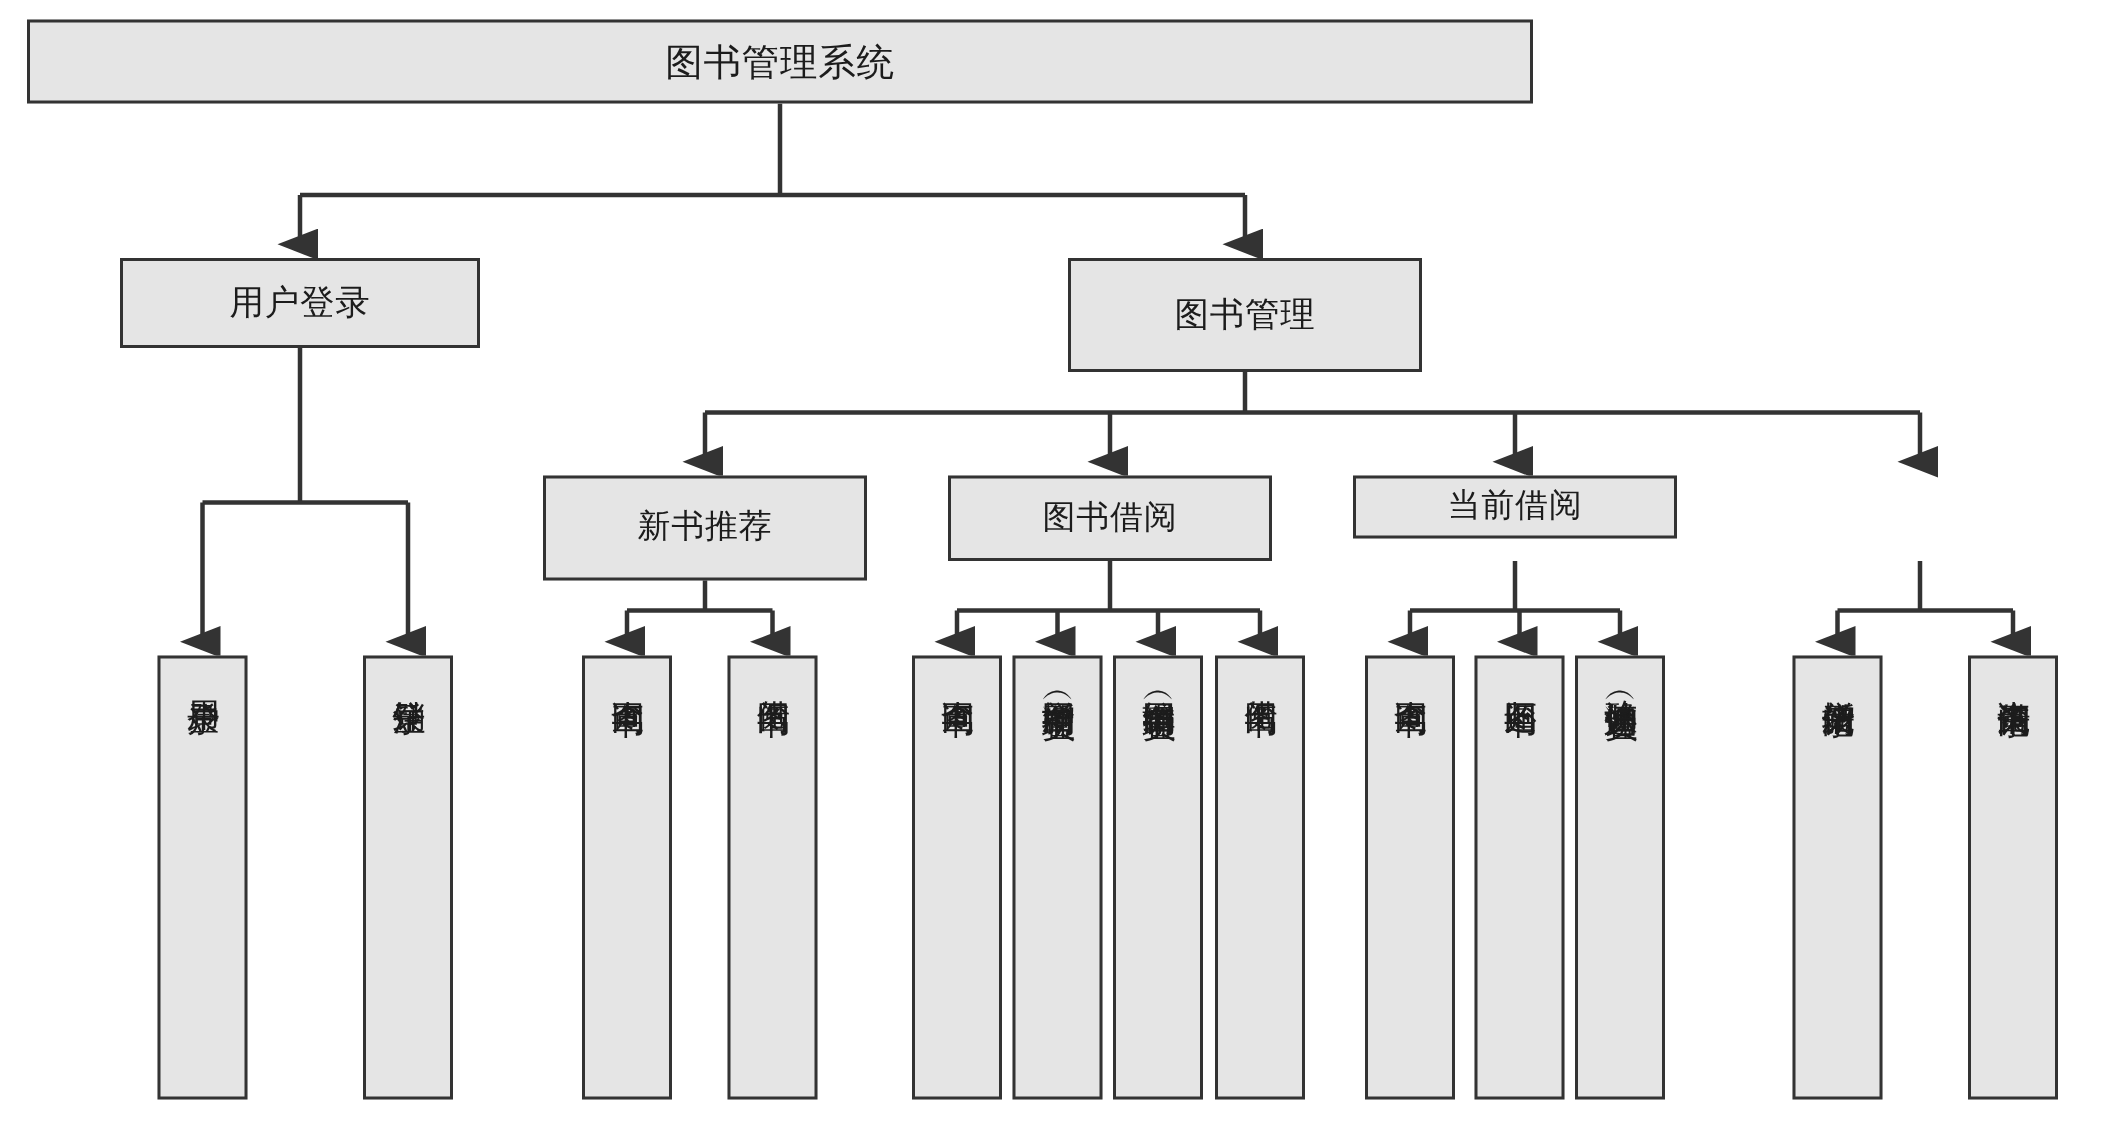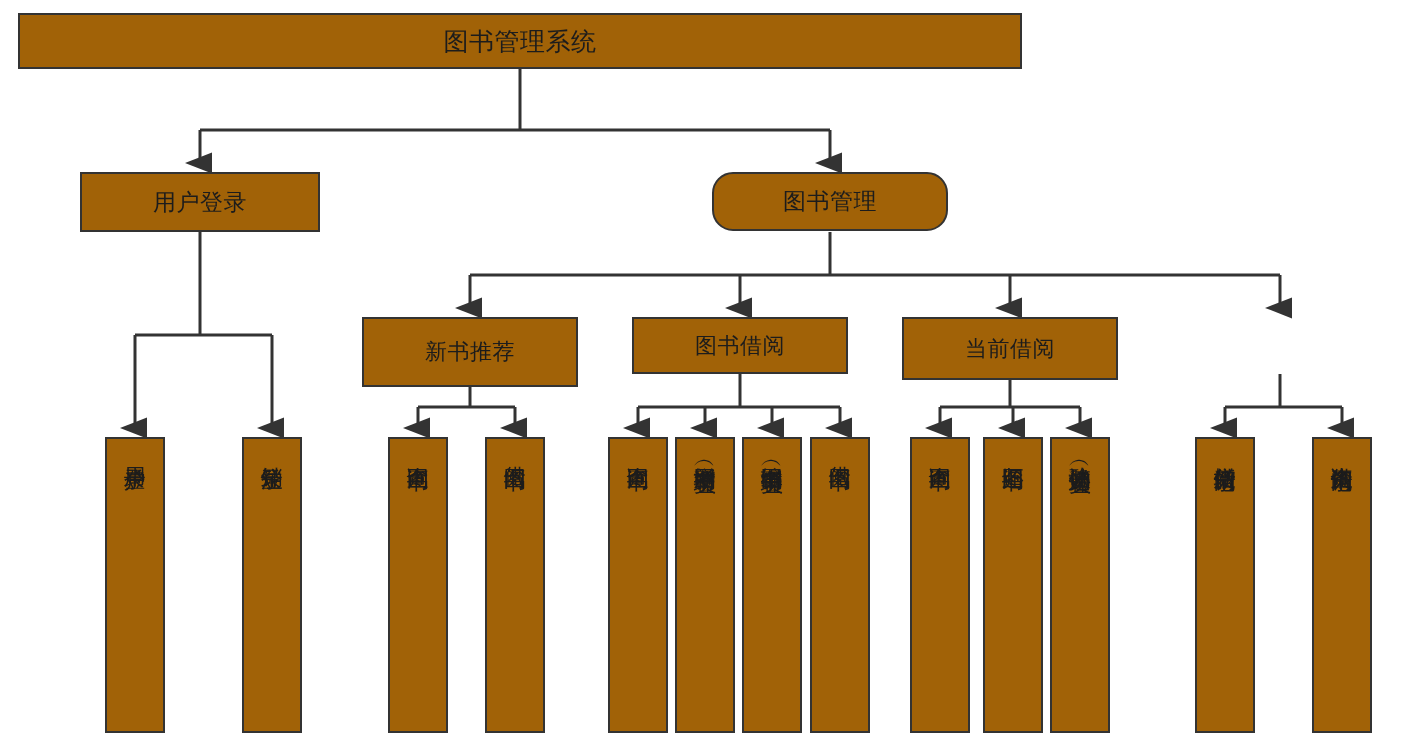--- a/index.html
+++ b/index.html
@@ -22,21 +22,21 @@
     position: absolute;
     left: 0;
     top: 0;
     width: 1405px;
     height: 747px;
     pointer-events: none;
   }
   .node {
     position: absolute;
     box-sizing: border-box;
-    background: #a16207;
+    background: #e5e5e5;
     border: 2px solid #333333;
     display: flex;
     align-items: center;
     justify-content: center;
   }
   .node-label {
     display: block;
     line-height: 1.32;
     letter-spacing: 0.5px;
     color: #1c1c1c;
@@ -120,31 +120,31 @@
     </g>
   </svg>
 
   <div class="node root" style="left:18px; top:13px; width:1004px; height:56px;">
     <span class="node-label">图书管理系统</span>
   </div>
 
   <div class="node l2" style="left:80px; top:172px; width:240px; height:60px;">
     <span class="node-label">用户登录</span>
   </div>
-  <div class="node l2" style="left:712px; top:172px; width:236px; height:59px;border-radius:21px;">
+  <div class="node l2" style="left:712px; top:172px; width:236px; height:76px;">
     <span class="node-label">图书管理</span>
   </div>
 
   <div class="node l3" style="left:362px; top:317px; width:216px; height:70px;">
     <span class="node-label">新书推荐</span>
   </div>
   <div class="node l3" style="left:632px; top:317px; width:216px; height:57px;">
     <span class="node-label">图书借阅</span>
   </div>
-  <div class="node l3" style="left:902px; top:317px; width:216px; height:63px;">
+  <div class="node l3" style="left:902px; top:317px; width:216px; height:42px;">
     <span class="node-label">当前借阅</span>
   </div>
 
   <div class="node leaf" style="left:105px; top:437px; width:60px; height:296px;">
     <span class="node-label">用户登录</span>
   </div>
   <div class="node leaf" style="left:242px; top:437px; width:60px; height:296px;">
     <span class="node-label">注销登录</span>
   </div>
   <div class="node leaf" style="left:388px; top:437px; width:60px; height:296px;">

